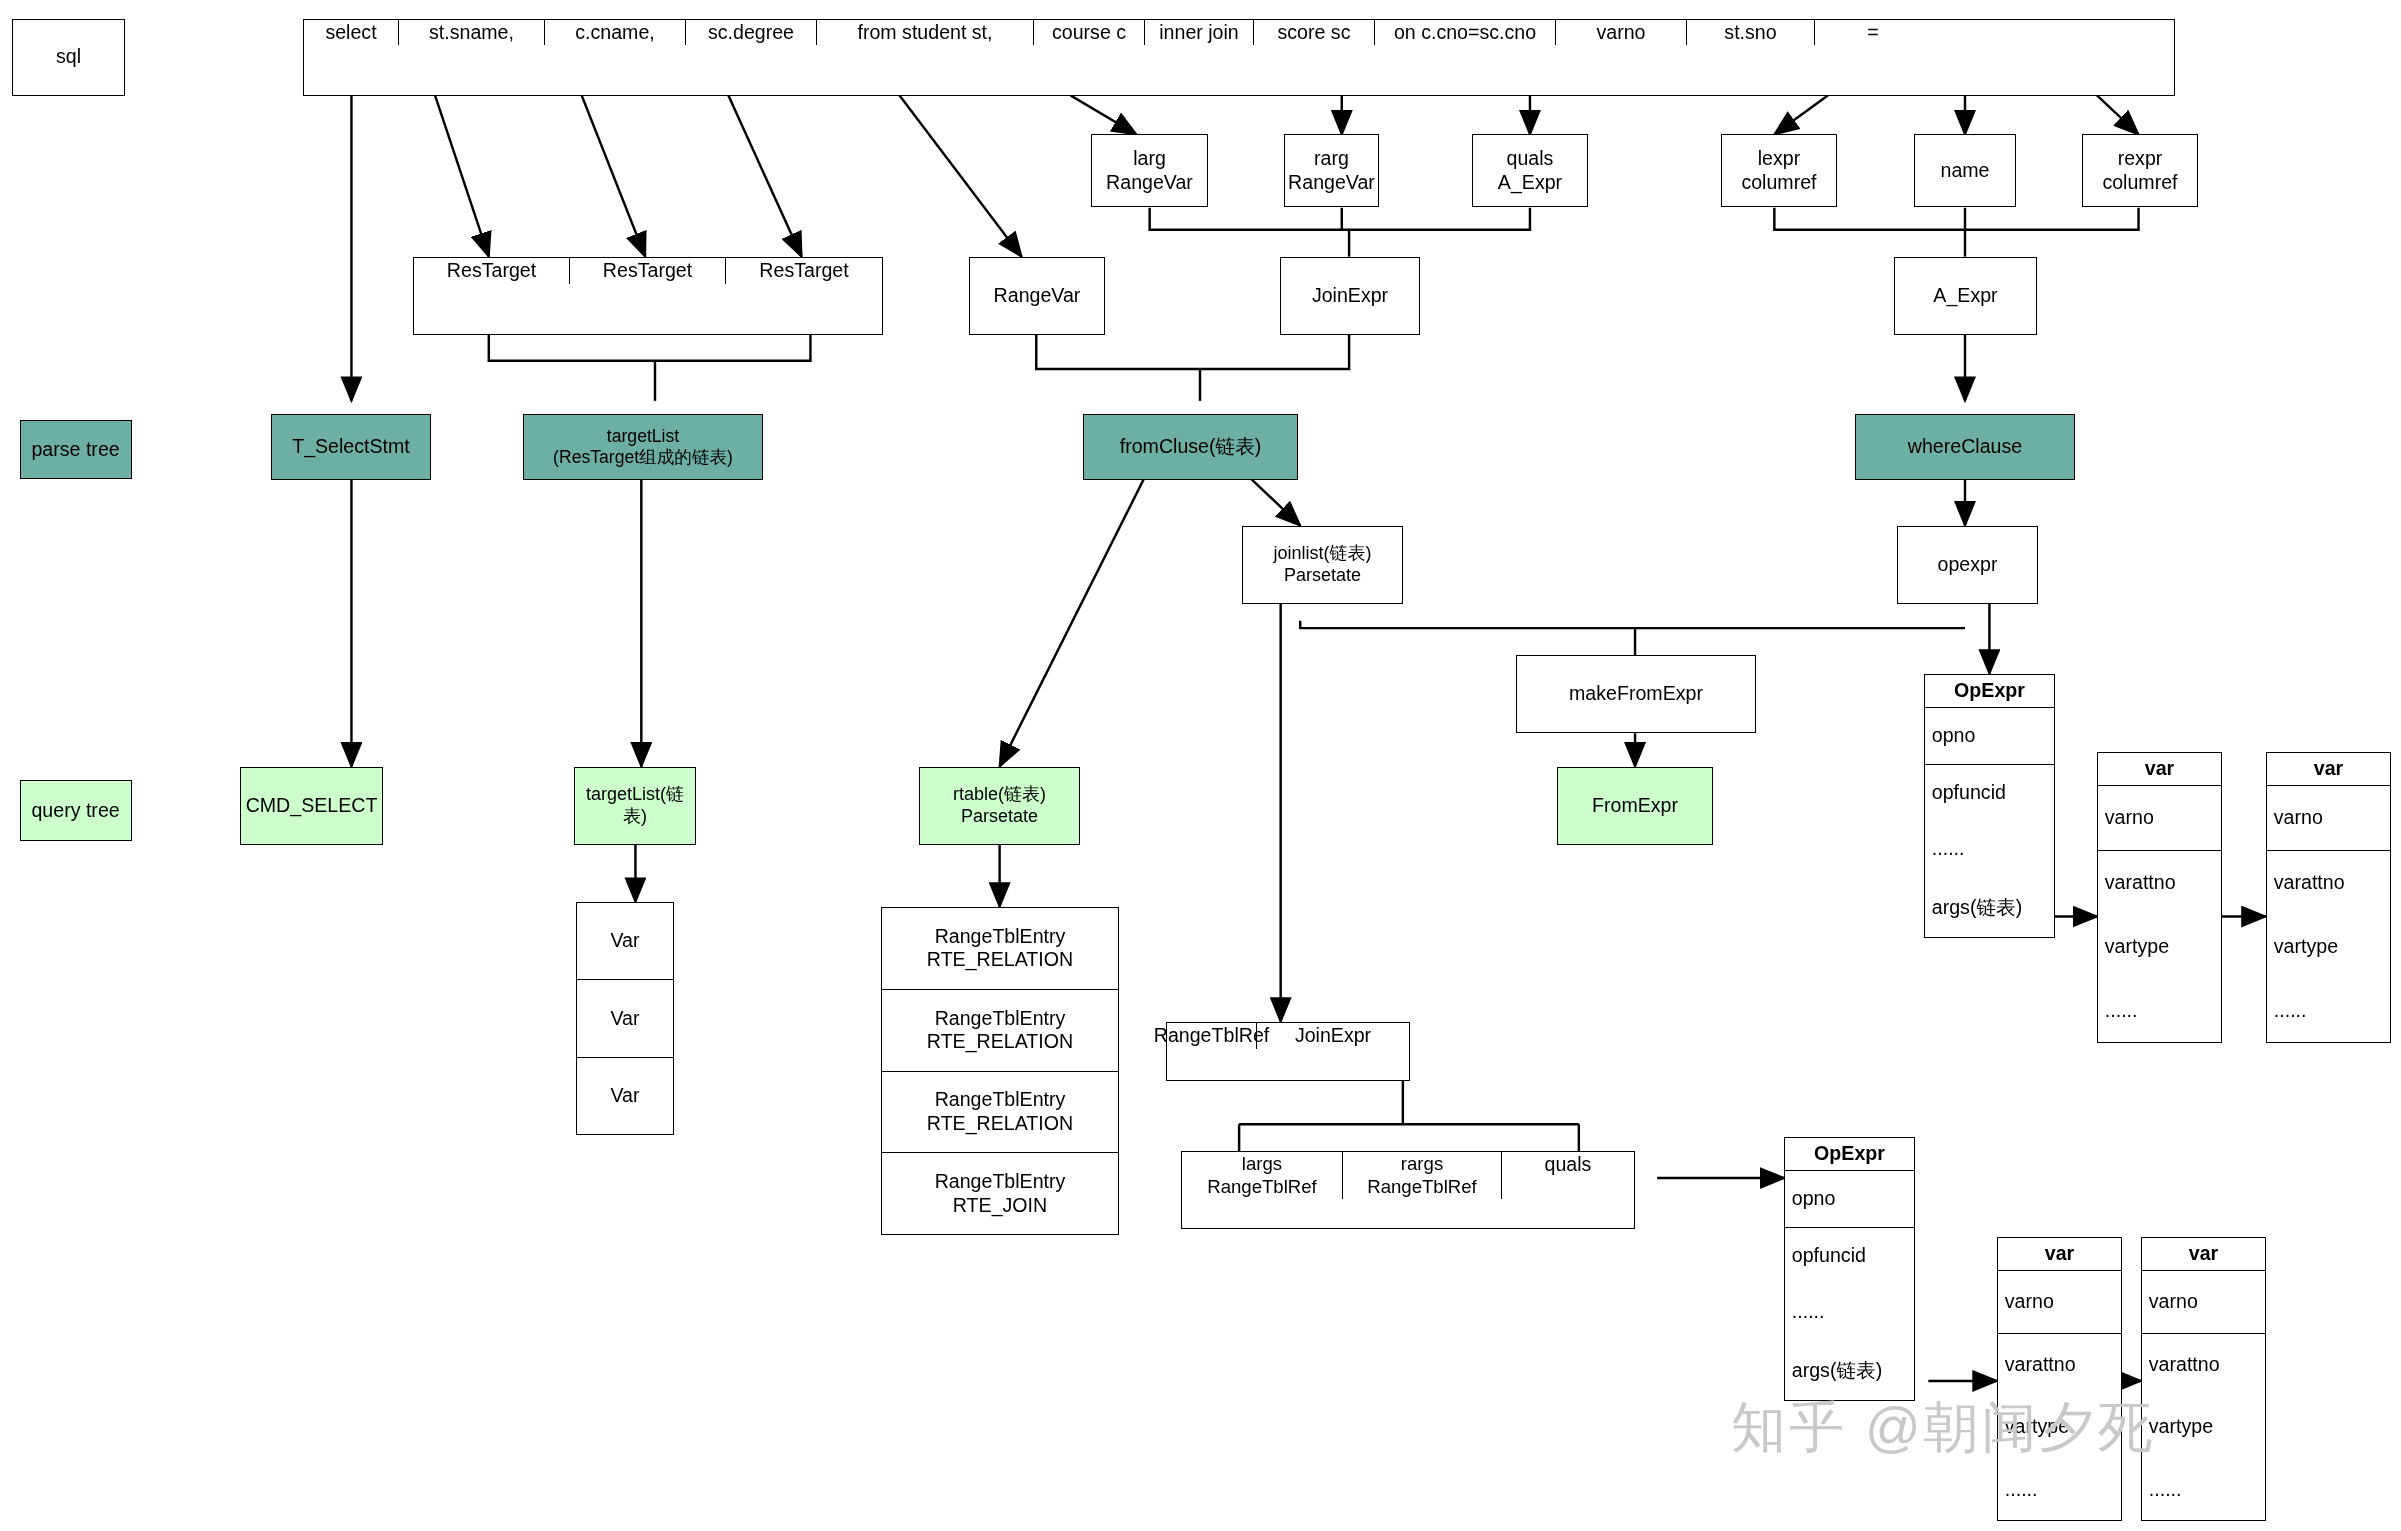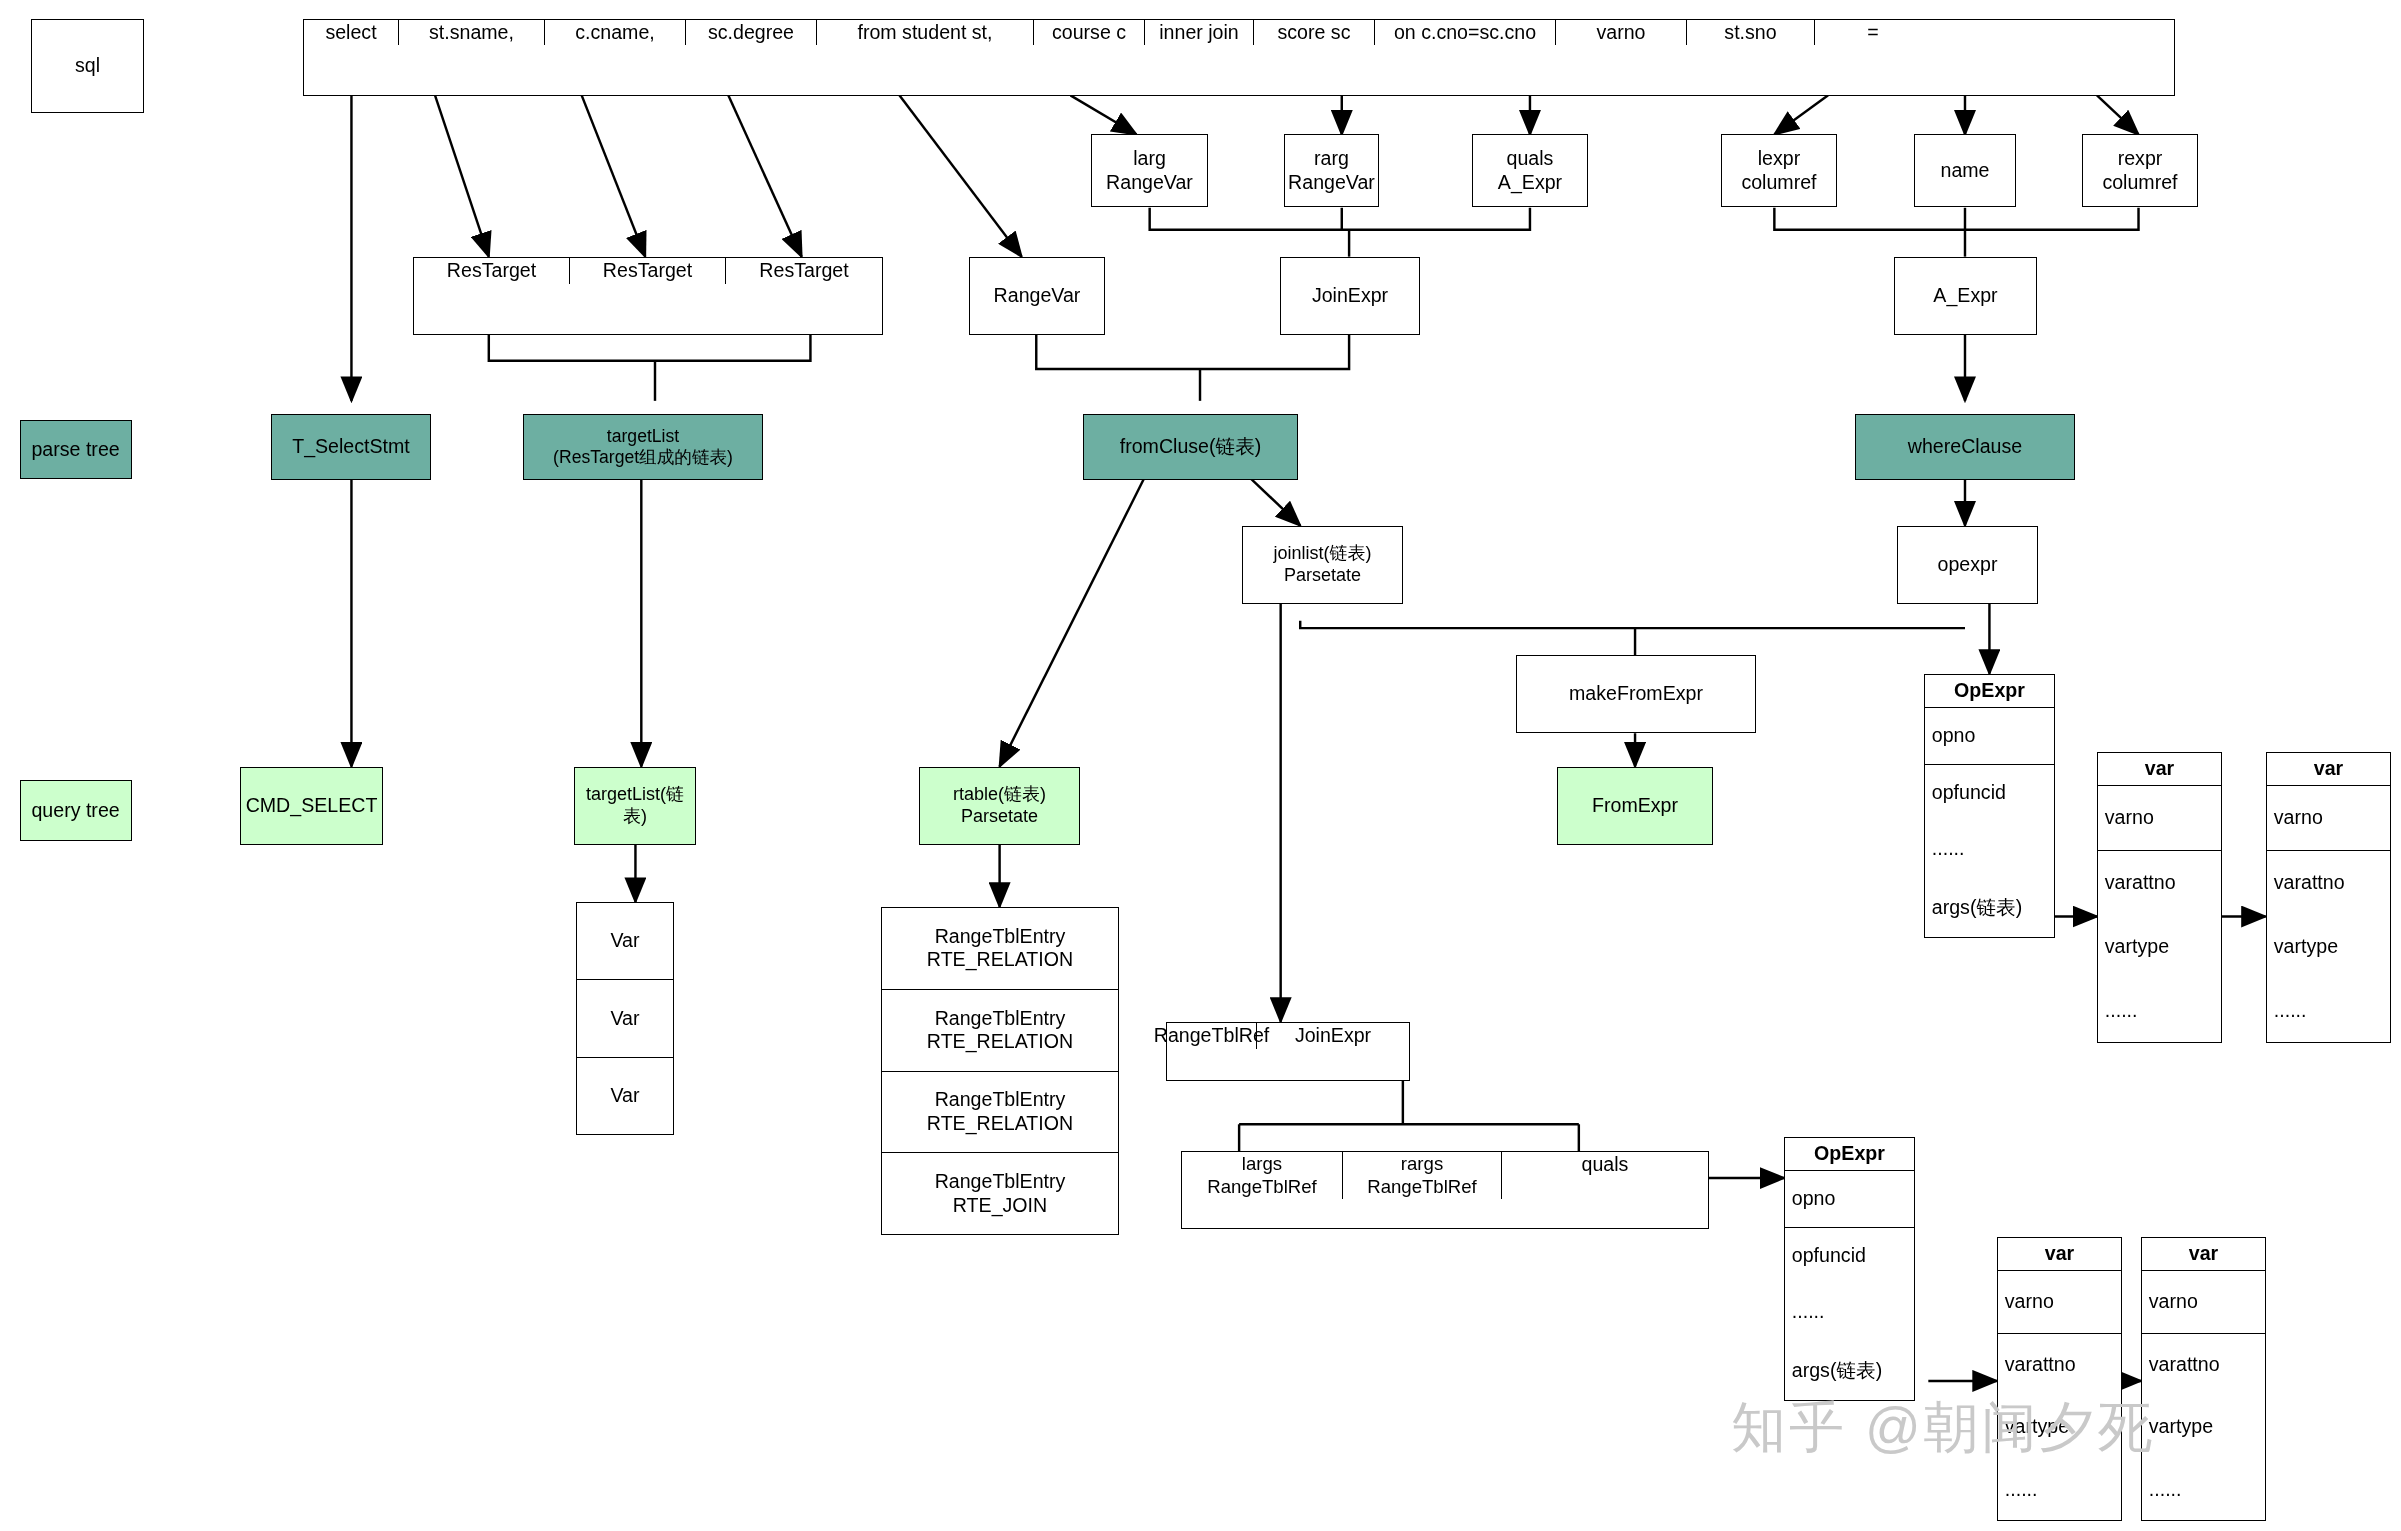--- a/index.html
+++ b/index.html
@@ -197,21 +197,21 @@
       <path d="M2535,2300 L2535,2355"></path>
       <path d="M3230,2300 L3230,2355"></path>
 
       <path d="M3390,2410 L3650,2410" marker-end="url(#ah)"></path>
 
       <path d="M3945,2825 L4085,2825" marker-end="url(#ah)"></path>
       <path d="M4240,2825 L4380,2825" marker-end="url(#ah)"></path>
     </g>
   </svg>
 
-  <div class="box" style="left:31px;top:18.6px;width:113px;height:94px;">sql</div>
+  <div class="box" style="left:12px;top:18.6px;width:113px;height:77px;">sql</div>
 
   <div class="strip" style="left:303px;top:18.6px;width:1872px;height:77px;">
     <div class="cell" style="width:95px;">select</div>
     <div class="cell" style="width:146px;">st.sname,</div>
     <div class="cell" style="width:141px;">c.cname,</div>
     <div class="cell" style="width:131px;">sc.degree</div>
     <div class="cell" style="width:217px;">from student st,</div>
     <div class="cell" style="width:111px;">course c</div>
     <div class="cell" style="width:109px;">inner join</div>
     <div class="cell" style="width:121px;">score sc</div>
@@ -278,21 +278,21 @@
 RTE_RELATION</div>
     <div class="row">RangeTblEntry
 RTE_JOIN</div>
   </div>
 
   <div class="strip" style="left:1166px;top:1022px;width:244px;height:59px;">
     <div class="cell" style="width:90px;">RangeTblRef</div>
     <div class="cell" style="flex:1 1 auto;">JoinExpr</div>
   </div>
 
-  <div class="strip" style="left:1181px;top:1151px;width:528px;height:78px;">
+  <div class="strip" style="left:1181px;top:1151px;width:454px;height:78px;">
     <div class="cell" style="width:161px;font-size:18.6px;">largs
 RangeTblRef</div>
     <div class="cell" style="width:159px;font-size:18.6px;">rargs
 RangeTblRef</div>
     <div class="cell" style="flex:1 1 auto;">quals</div>
   </div>
 
   <div class="card" style="left:1924px;top:674px;width:131px;height:264px;">
     <div class="title">OpExpr</div>
     <div class="field">opno</div>

